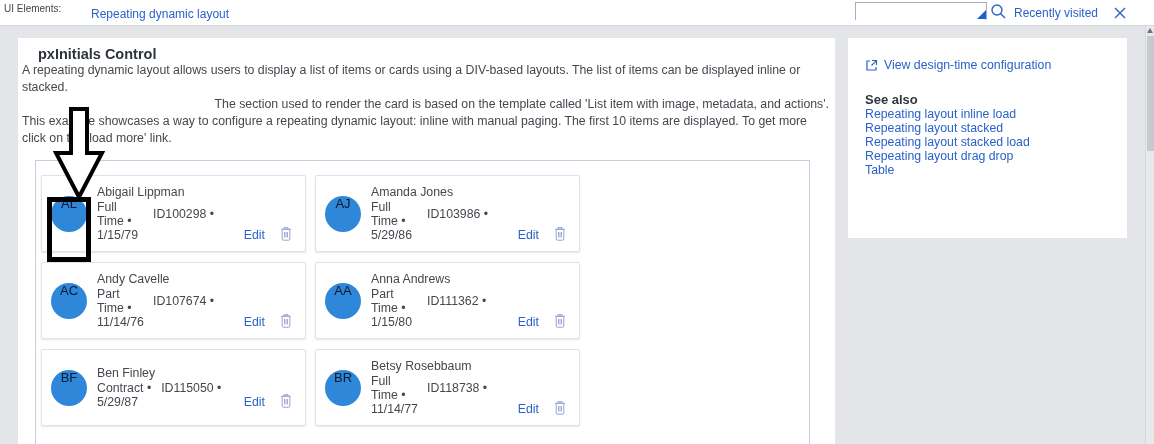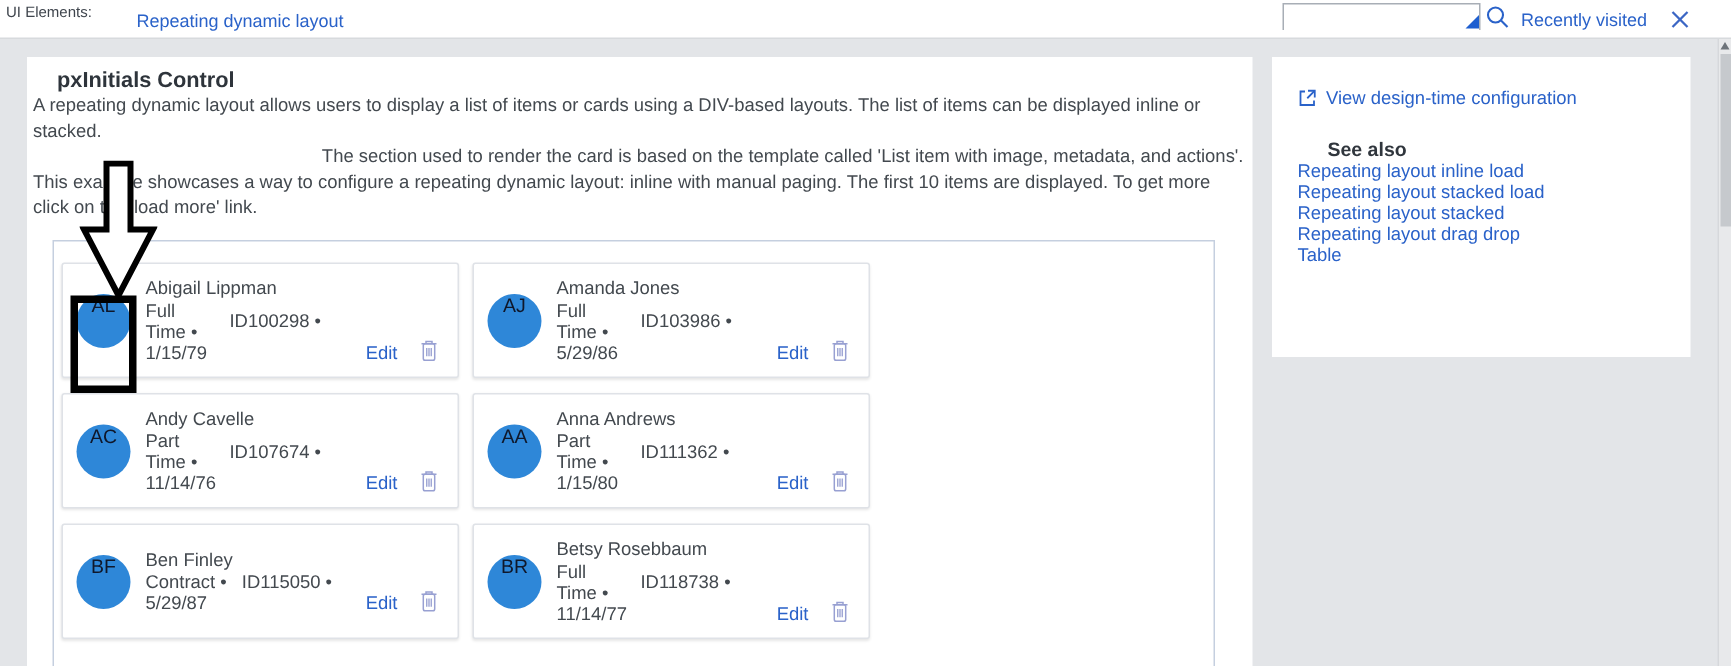--- a/index.html
+++ b/index.html
@@ -91,21 +91,21 @@
   .edit-link { font-size: 12.3px; color: #2a62c9; margin: 0 14px 0 6px; }
   .trash-icon { color: #98a0d2; display: inline-flex; cursor: pointer; }
 
   
   .sidebar {
     position: absolute; left: 848px; top: 38px; width: 279px; height: 200px;
     background: #ffffff; padding: 20px 10px 0 17px;
   }
   .config-row { display: flex; align-items: center; gap: 6px; }
   .config-link { font-size: 12.3px; color: #2a62c9; }
-  .see-also { margin-top: 20px; font-size: 13px; font-weight: bold; color: #30363d; margin-left: 20px; }
+  .see-also { margin-top: 20px; font-size: 13px; font-weight: bold; color: #30363d; }
   .side-link { display: block; margin-top: 0; font-size: 12.3px; color: #2a62c9; }
 
   
   .scrollbar {
     position: absolute; right: 0; top: 26px; bottom: 0; width: 9px;
     background: #e8e9eb; border-left: 1px solid #d6d8db;
   }
   .scroll-arrow {
     position: absolute; top: 2px; left: 1px;
     width: 0; height: 0;
@@ -332,22 +332,22 @@
   <div class="config-row">
     <svg width="13" height="13" viewBox="0 0 13 13">
       <path d="M5 2 H2 V11 H11 V8" fill="none" stroke="#2a62c9" stroke-width="1.2"></path>
       <path d="M7 1.5 H11.5 V6" fill="none" stroke="#2a62c9" stroke-width="1.2"></path>
       <line x1="11.2" y1="1.8" x2="6.5" y2="6.5" stroke="#2a62c9" stroke-width="1.2"></line>
     </svg>
     <a class="config-link">View design-time configuration</a>
   </div>
   <div class="see-also">See also</div>
   <a class="side-link">Repeating layout inline load</a>
+  <a class="side-link">Repeating layout stacked</a>
   <a class="side-link">Repeating layout stacked load</a>
-  <a class="side-link">Repeating layout stacked</a>
   <a class="side-link">Repeating layout drag drop</a>
   <a class="side-link">Table</a>
 </div>
 
 <div class="scrollbar">
   <span class="scroll-arrow"></span>
   <span class="scroll-thumb"></span>
 </div>
 
 <svg class="annotation-arrow" width="52" height="93" viewBox="0 0 52 93">

